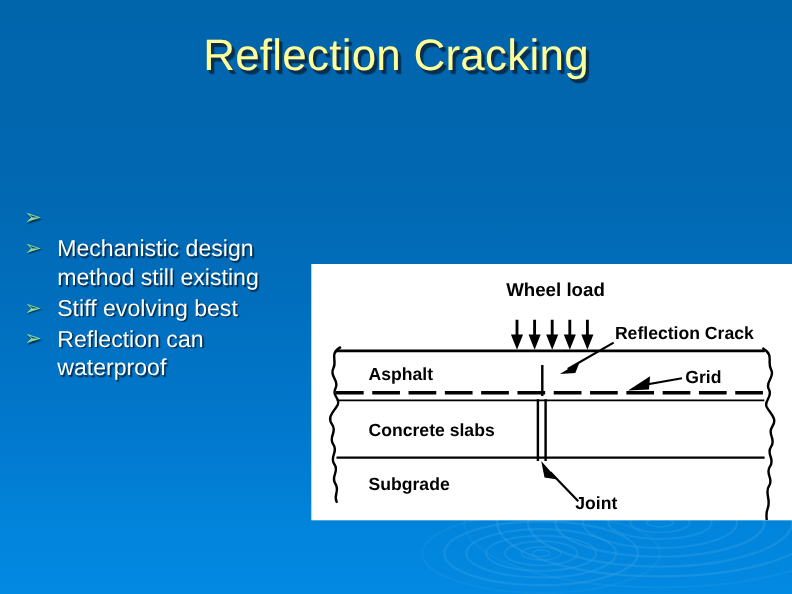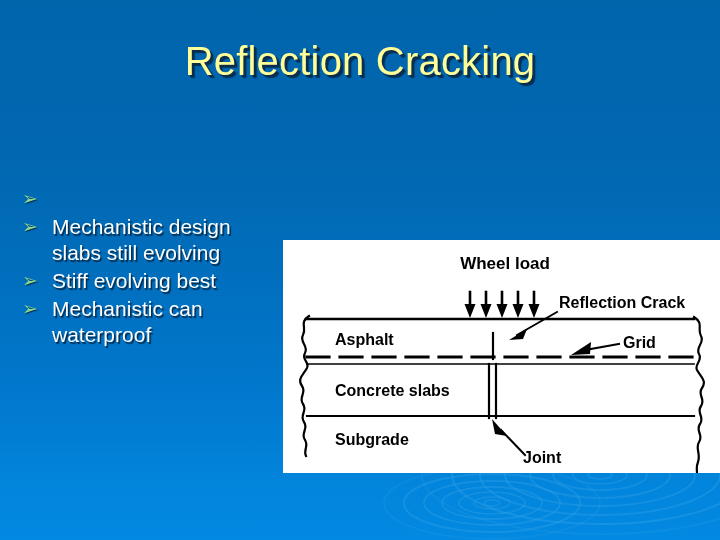--- a/index.html
+++ b/index.html
@@ -27,21 +27,21 @@
     position: absolute;
     left: 0; top: 0;
     width: 720px; height: 540px;
     pointer-events: none;
   }
 
   
   #title {
     position: absolute;
     left: 0;
-    top: 38px;
+    top: 28px;
     width: 720px;
     text-align: center;
     font-size: 40px;
     line-height: 46px;
     font-weight: normal;
     color: #FFFF99;
     text-shadow: 2px 2px 0 #0B2E4F, 3px 3px 1px rgba(6,30,52,.75);
     letter-spacing: 0.2px;
     white-space: nowrap;
   }
@@ -131,31 +131,31 @@
   <div id="title">Reflection Cracking</div>
 
   <div id="bullets">
 
     <div class="bullet-row">
       <div class="bullet-mark">➢</div>
     </div>
 
     <div class="bullet-row">
       <div class="bullet-mark">➢</div>
-      <div class="bullet-text">Mechanistic design slabs still evolving</div>
+      <div class="bullet-text">Mechanistic design method still existing</div>
     </div>
 
     <div class="bullet-row">
       <div class="bullet-mark">➢</div>
       <div class="bullet-text">Stiff evolving best</div>
     </div>
 
     <div class="bullet-row">
       <div class="bullet-mark">➢</div>
-      <div class="bullet-text">Mechanistic can waterproof</div>
+      <div class="bullet-text">Reflection can waterproof</div>
     </div>
 
   </div>
 
   <div id="diagram-panel">
     <svg id="diagram-svg" width="437" height="233" viewBox="0 0 437 233" xmlns="http://www.w3.org/2000/svg">
 
       <g stroke="#000" fill="none" stroke-width="2.4" stroke-linecap="square">
 
         <g stroke-width="2.6">

